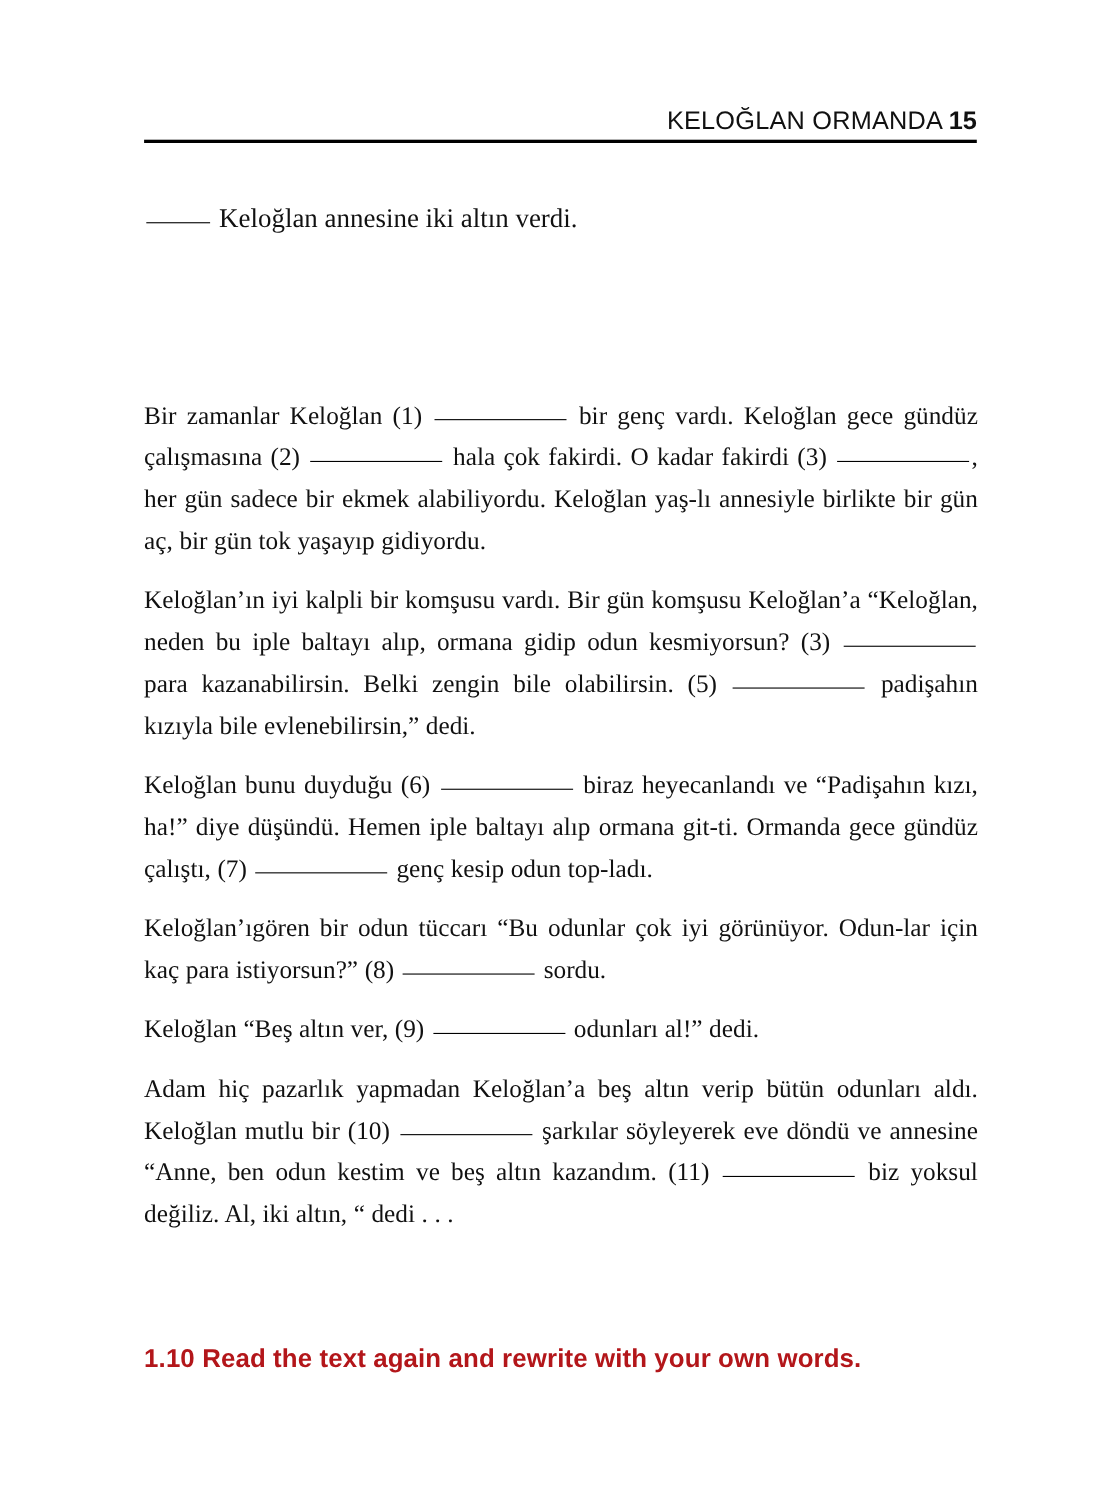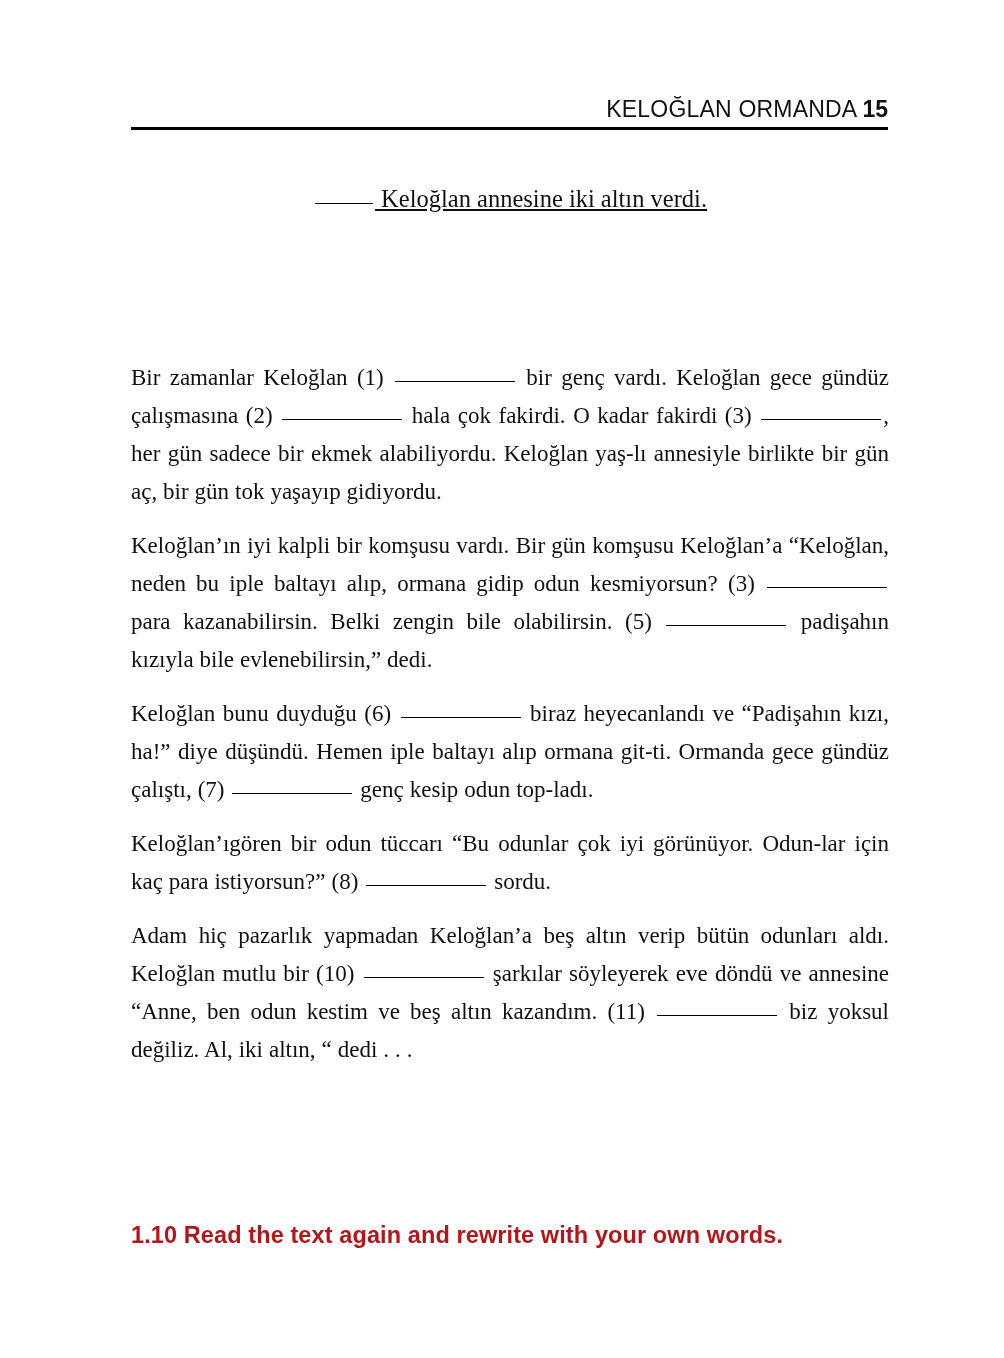--- a/index.html
+++ b/index.html
@@ -70,22 +70,21 @@
     hyphens: manual;
     word-spacing: 0.2px;
   }
   p.body-par.no-justify {
     text-align: left;
   }
   p.lead-line {
     margin: 0 0 48px 0;
     font-size: 24.5px;
     line-height: 38px;
-    text-align: center;
-    text-decoration: underline;
+    text-align: left;
   }
 
   
   .blank {
     display: inline-block;
     border-bottom: 1.9px solid #000000;
     vertical-align: 3px;
     height: 17px;
     margin: 0 2px;
   }
@@ -138,20 +137,21 @@
   <div class="exercise-body">
 
     <p class="body-par"><span>Bir zamanlar Keloğlan (1) </span><span class="blank blank-long"></span><span> bir genç vardı. Keloğlan gece gündüz çalışmasına (2) </span><span class="blank blank-long"></span><span> hala çok fakirdi. O kadar fakirdi (3) </span><span class="blank blank-long"></span><span>, her gün sadece bir ekmek alabiliyordu. Keloğlan yaş-lı annesiyle birlikte bir gün aç, bir gün tok yaşayıp gidiyordu.</span></p>
 
     <p class="body-par"><span>Keloğlan’ın iyi kalpli bir komşusu vardı. Bir gün komşusu Keloğlan’a “Keloğlan, neden bu iple baltayı alıp, ormana gidip odun kesmiyorsun? (3) </span><span class="blank blank-long"></span><span> para kazanabilirsin. Belki zengin bile olabilirsin. (5) </span><span class="blank blank-long"></span><span> padişahın kızıyla bile evlenebilirsin,” dedi.</span></p>
 
     <p class="body-par"><span>Keloğlan bunu duyduğu (6) </span><span class="blank blank-long"></span><span> biraz heyecanlandı ve “Padişahın kızı, ha!” diye düşündü. Hemen iple baltayı alıp ormana git-ti. Ormanda gece gündüz çalıştı, (7) </span><span class="blank blank-long"></span><span> genç kesip odun top-ladı.</span></p>
 
     <p class="body-par"><span>Keloğlan’ıgören bir odun tüccarı “Bu odunlar çok iyi görünüyor. Odun-lar için kaç para istiyorsun?” (8) </span><span class="blank blank-long"></span><span> sordu.</span></p>
 
+    <p class="body-par no-justify"><span>Keloğlan “Beş altın ver, (9) </span><span class="blank blank-long"></span><span> odunları al!” dedi.</span></p>
 
     <p class="body-par"><span>Adam hiç pazarlık yapmadan Keloğlan’a beş altın verip bütün odunları aldı. Keloğlan mutlu bir (10) </span><span class="blank blank-long"></span><span> şarkılar söyleyerek eve döndü ve annesine “Anne, ben odun kestim ve beş altın kazandım. (11) </span><span class="blank blank-long"></span><span> biz yoksul değiliz. Al, iki altın, “ dedi . . .</span></p>
 
   </div>
 
   <p class="task-heading heading-110" style="color:#B3161A">1.10 Read the text again and rewrite with your own words.</p>
 
 </div>
 
 </body></html>

